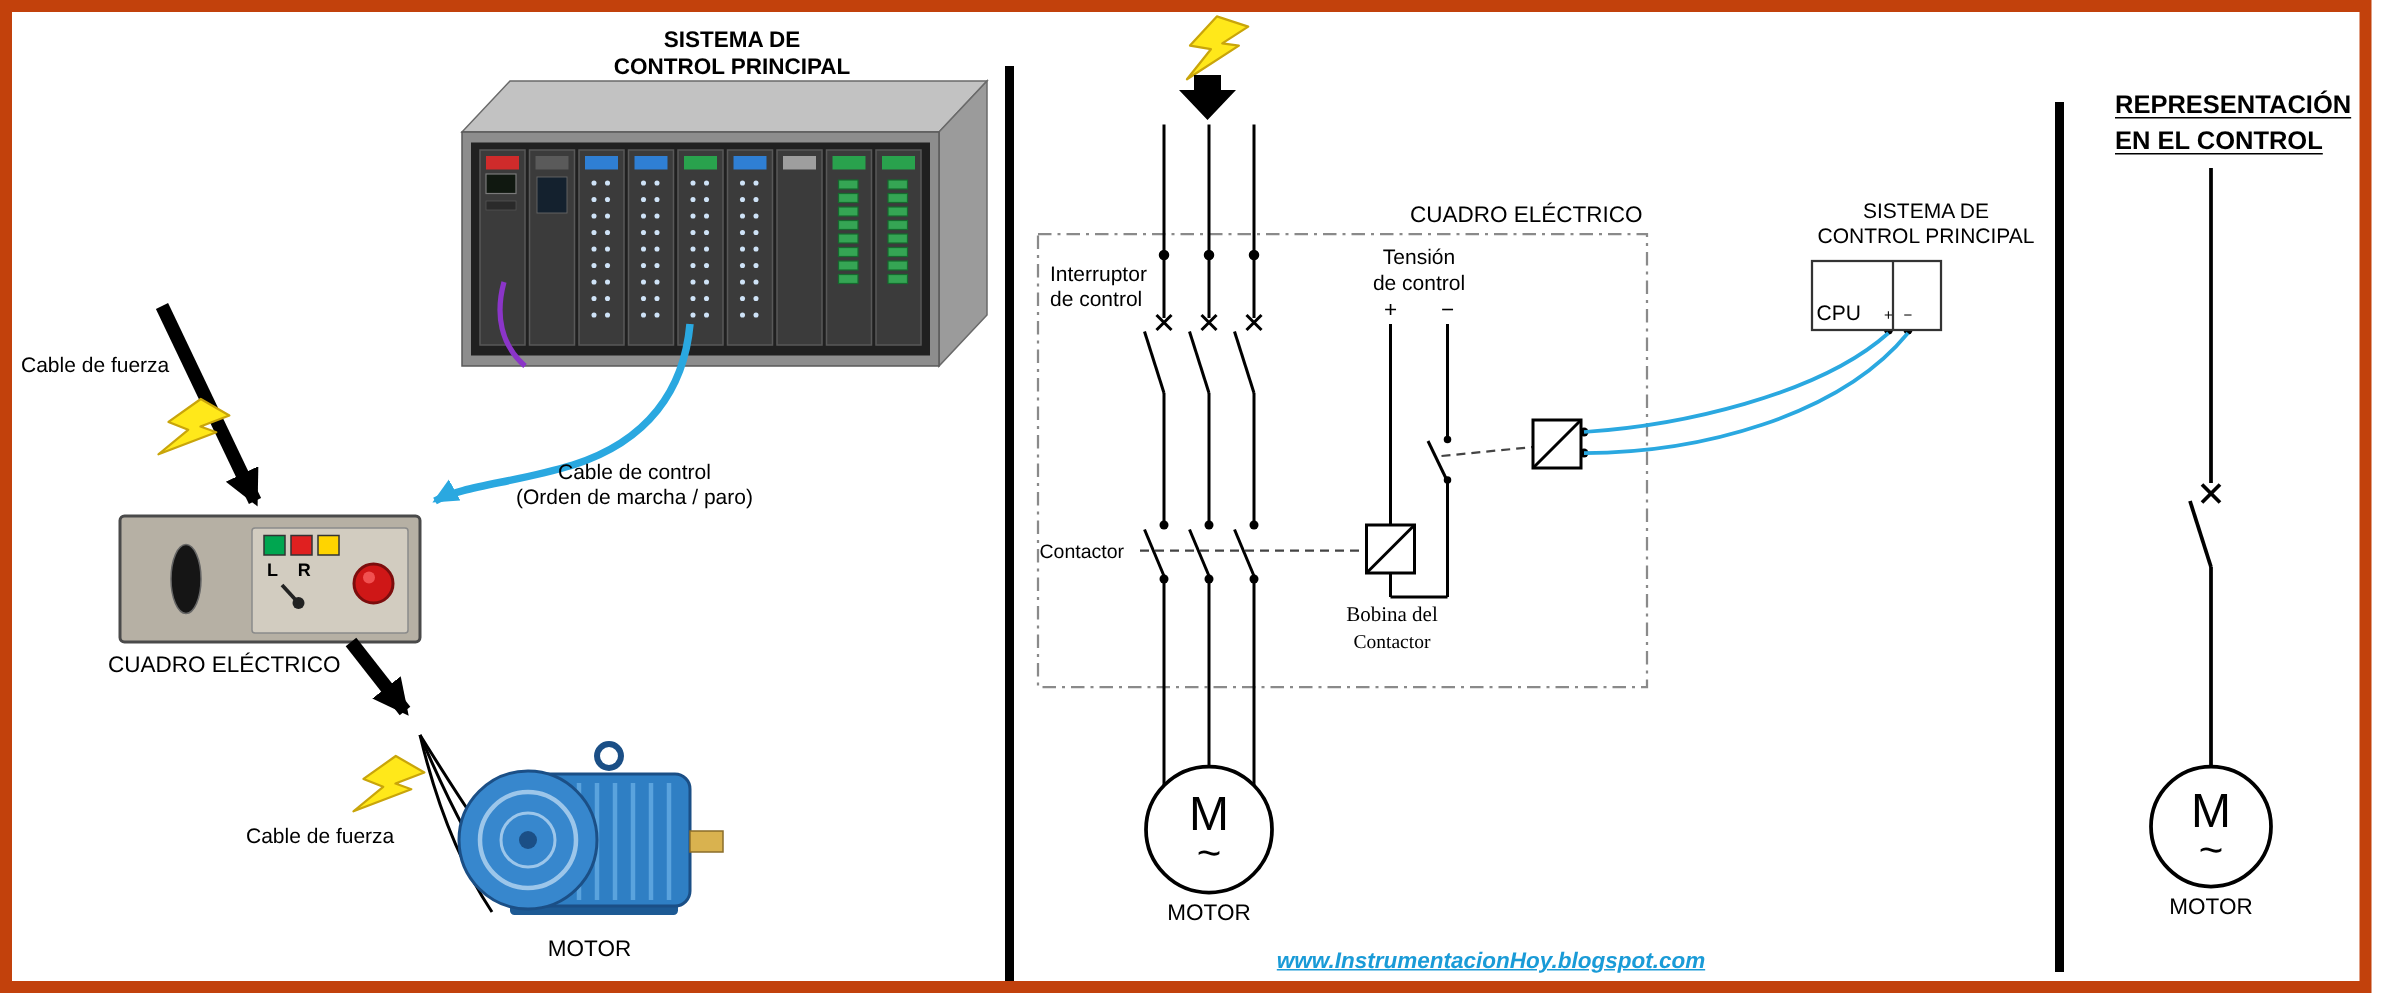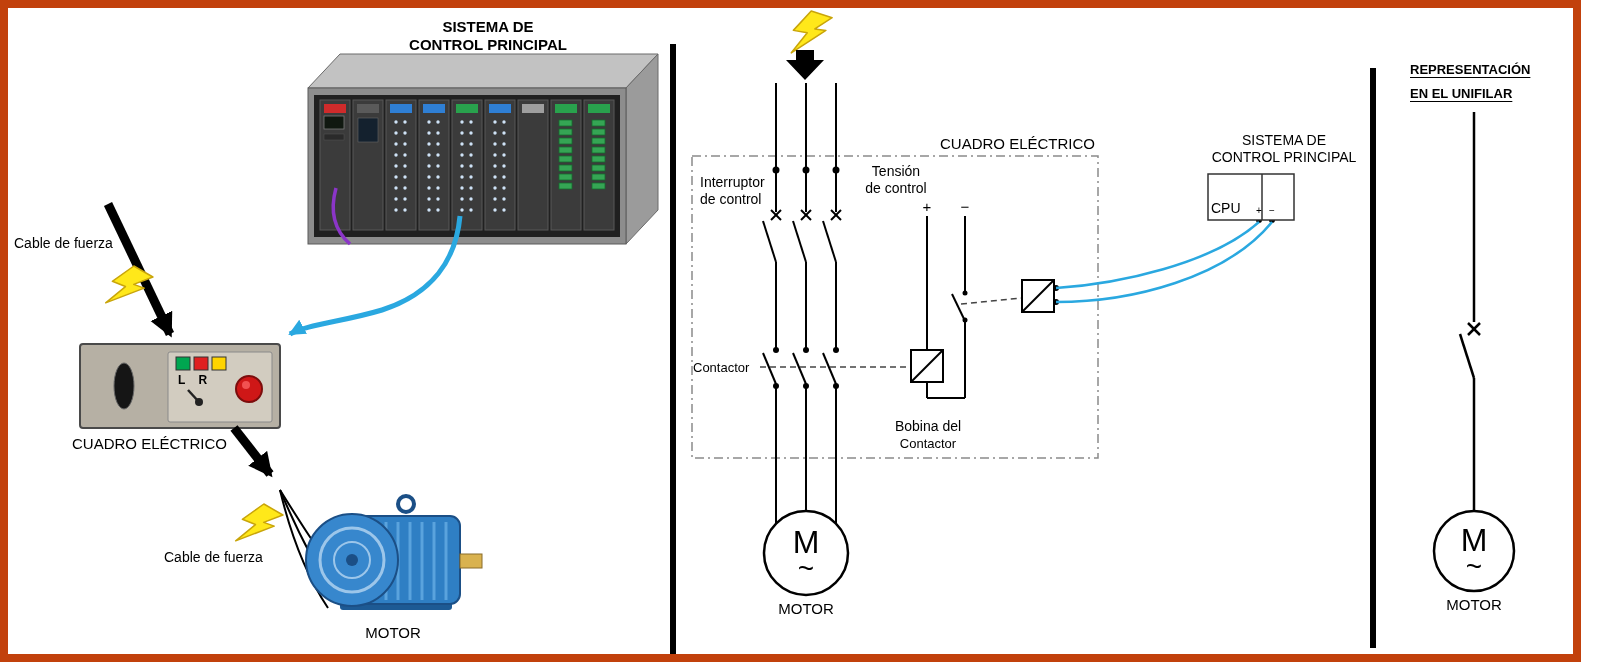--- a/index.html
+++ b/index.html
@@ -5,21 +5,21 @@
   html,body{margin:0;padding:0;background:#fff;}
   .canvas{
     position:relative;width:1581px;height:662px;background:#ffffff;
     border:8px solid #c2410c;box-sizing:border-box;overflow:hidden;
     font-family:"Liberation Sans", sans-serif;color:#000;
   }
   .gfx{position:absolute;left:0;top:0;width:1596px;height:658px;}
   .lbl{position:absolute;font-size:14px;line-height:17px;white-space:nowrap;}
   .c{text-align:center;}
   .title-left{font-size:15px;font-weight:600;line-height:18px;}
-  .title-uni{font-size:13px;font-weight:700;line-height:24px;text-decoration:underline;text-underline-offset:3px;}
+  .title-uni{font-size:17px;font-weight:700;line-height:24px;text-decoration:underline;text-underline-offset:3px;}
   .motor-m{font-size:32px;line-height:32px;font-weight:500;}
   .motor-w{font-size:28px;line-height:22px;}
   .footer-link{color:#1a9bd7;font-weight:700;font-style:italic;text-decoration:underline;cursor:pointer;font-size:15px;}
   .small{font-size:13px;text-align:center;}
   .tiny{font-size:10px;line-height:12px;}
   .lr{font-size:12px;font-weight:700;letter-spacing:5px;}
 </style>
 </head>
 <body>
 
@@ -261,55 +261,58 @@
     <circle cx="1466" cy="543" r="40" fill="#fff"></circle>
   </g>
 </svg>
 
   <div class="lbl c title-left" style="left:370px;top:10px;width:220px;">
     <div>SISTEMA DE</div>
     <div>CONTROL PRINCIPAL</div>
   </div>
   <div class="lbl" style="left:6px;top:227px;">Cable de fuerza</div>
   <div class="lbl c" style="left:290px;top:298px;width:250px;">
+    <div>Cable de control</div>
+    <div>(Orden de marcha / paro)</div>
   </div>
   <div class="lbl" style="left:64px;top:427px;font-size:15px;">CUADRO ELÉCTRICO</div>
   <div class="lbl lr" style="left:170px;top:364px;">L R</div>
   <div class="lbl" style="left:156px;top:541px;">Cable de fuerza</div>
   <div class="lbl c" style="left:335px;top:616px;width:100px;font-size:15px;">MOTOR</div>
 
   <div class="lbl c" style="left:927px;top:127px;width:165px;font-size:15px;">CUADRO ELÉCTRICO</div>
   <div class="lbl" style="left:692px;top:166px;">
     <div>Interruptor</div>
     <div>de control</div>
   </div>
-  <div class="lbl c" style="left:828px;top:155px;width:120px;">
+  <div class="lbl c" style="left:878px;top:155px;width:120px;">
     <div>Tensión</div>
     <div>de control</div>
   </div>
   <div class="lbl c" style="left:911px;top:190px;width:16px;font-size:15px;">+</div>
   <div class="lbl c" style="left:949px;top:190px;width:16px;font-size:15px;">−</div>
   <div class="lbl small" style="left:685px;top:351px;">Contactor</div>
-  <div class="lbl c" style="left:858px;top:410px;width:124px;">
+  <div class="lbl c" style="left:858px;top:394px;width:124px;font-family:Liberation Serif, serif;">
     <div>Bobina del</div>
     <div class="small">Contactor</div>
   </div>
   <div class="lbl c" style="left:1186px;top:124px;width:180px;">
     <div>SISTEMA DE</div>
     <div>CONTROL PRINCIPAL</div>
   </div>
   <div class="lbl" style="left:1203px;top:192px;">CPU</div>
   <div class="lbl c tiny" style="left:1244px;top:197px;width:14px;">+</div>
   <div class="lbl c tiny" style="left:1257px;top:197px;width:14px;">−</div>
   <div class="lbl c motor-m" style="left:778px;top:518px;width:40px;">M</div>
   <div class="lbl c motor-w" style="left:778px;top:550px;width:40px;">~</div>
   <div class="lbl c" style="left:748px;top:592px;width:100px;font-size:15px;">MOTOR</div>
 
   <div class="lbl title-uni" style="left:1402px;top:50px;">
     <div>REPRESENTACIÓN</div>
-    <div>EN EL UNIFILAR</div>
+    <div>EN EL CONTROL</div>
   </div>
   <div class="lbl c motor-m" style="left:1446px;top:516px;width:40px;">M</div>
   <div class="lbl c motor-w" style="left:1446px;top:548px;width:40px;">~</div>
   <div class="lbl c" style="left:1416px;top:588px;width:100px;font-size:15px;">MOTOR</div>
 
+  <a class="lbl c footer-link" style="left:811px;top:624px;width:350px;">www.InstrumentacionHoy.blogspot.com</a>
 
 </div>
 
 </body></html>

